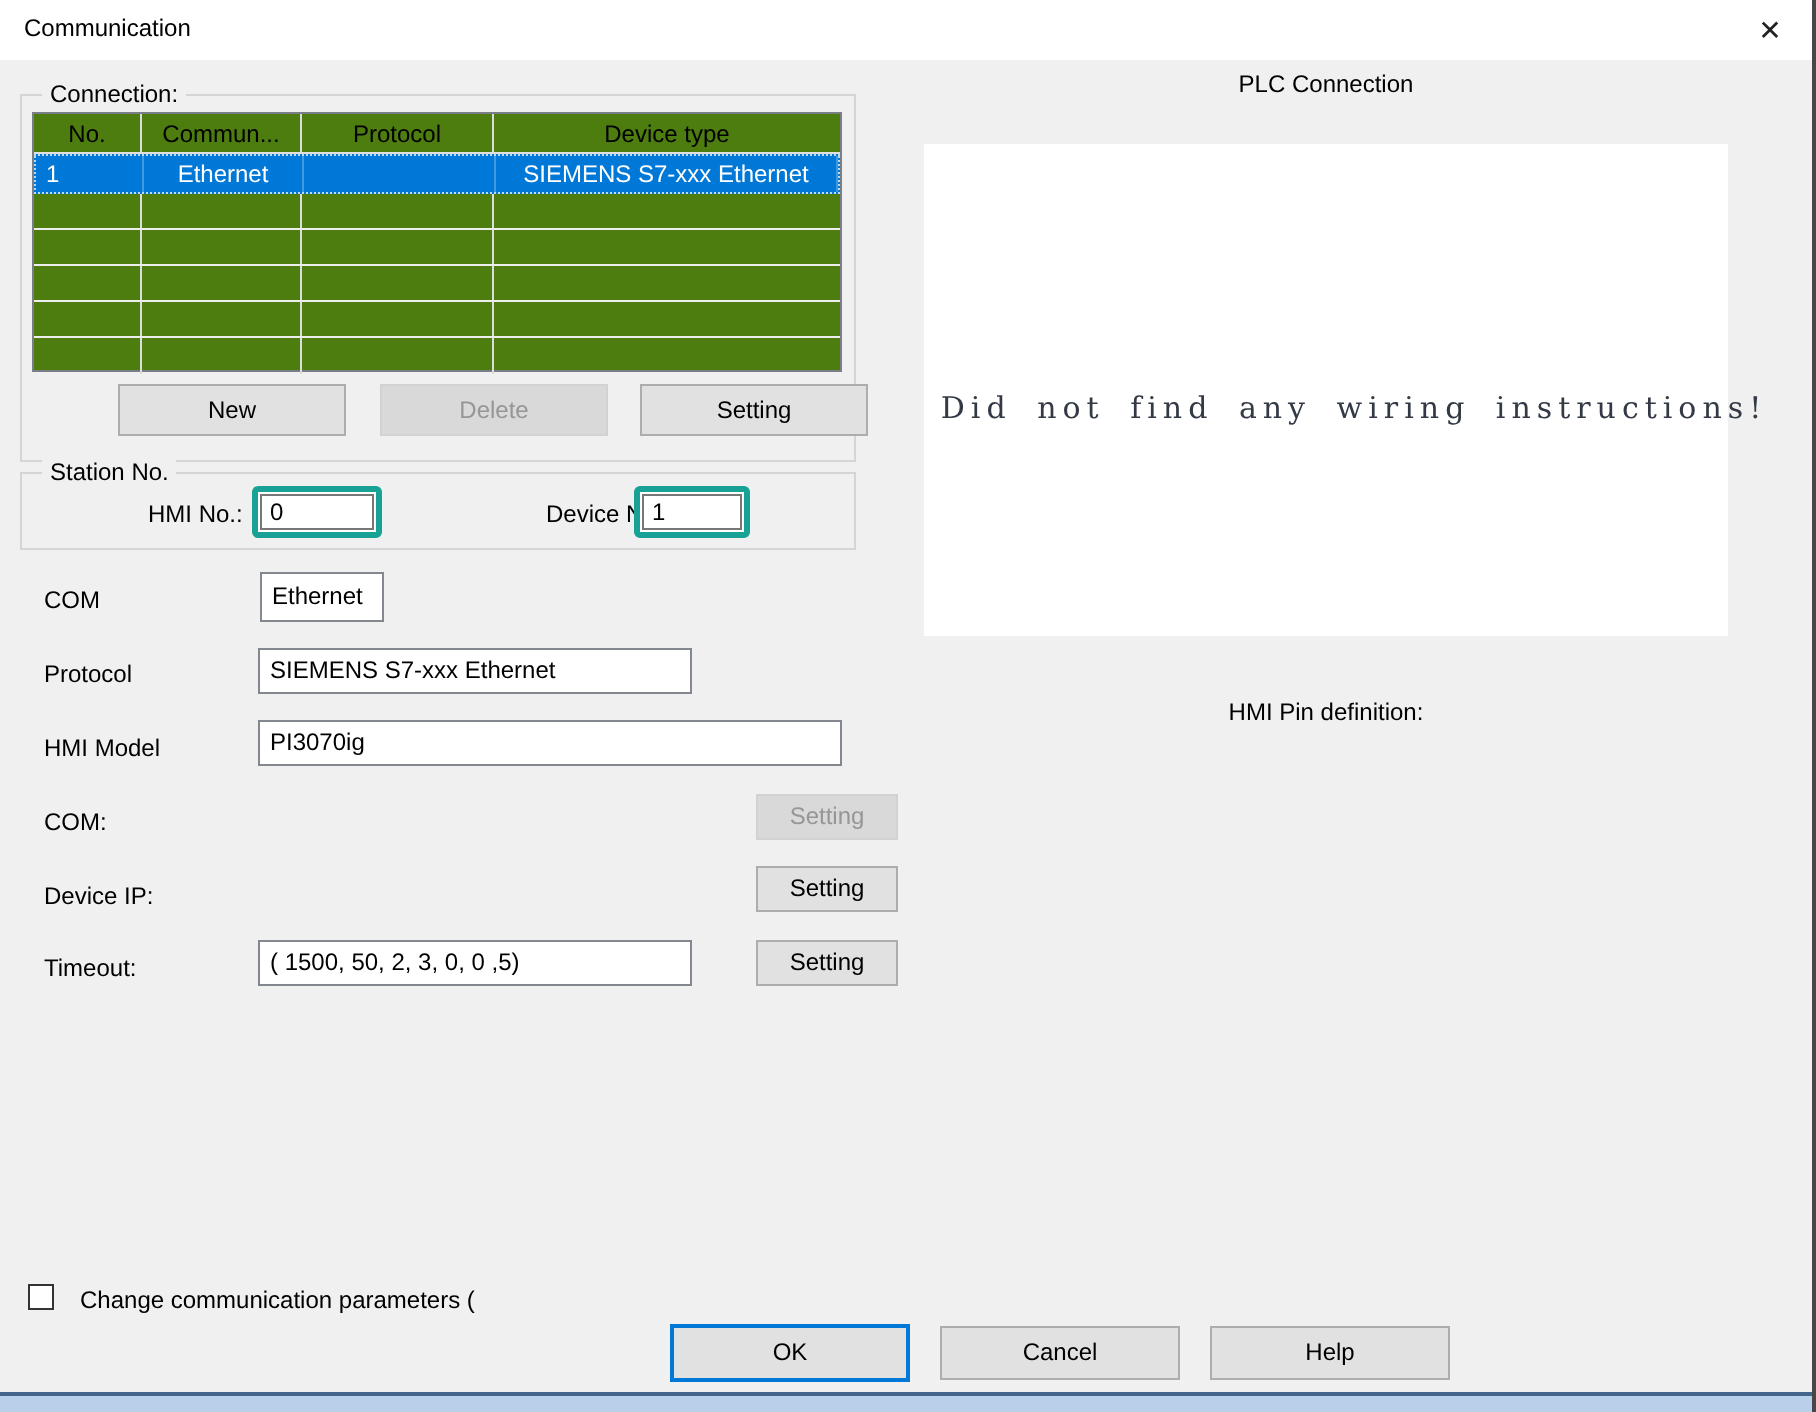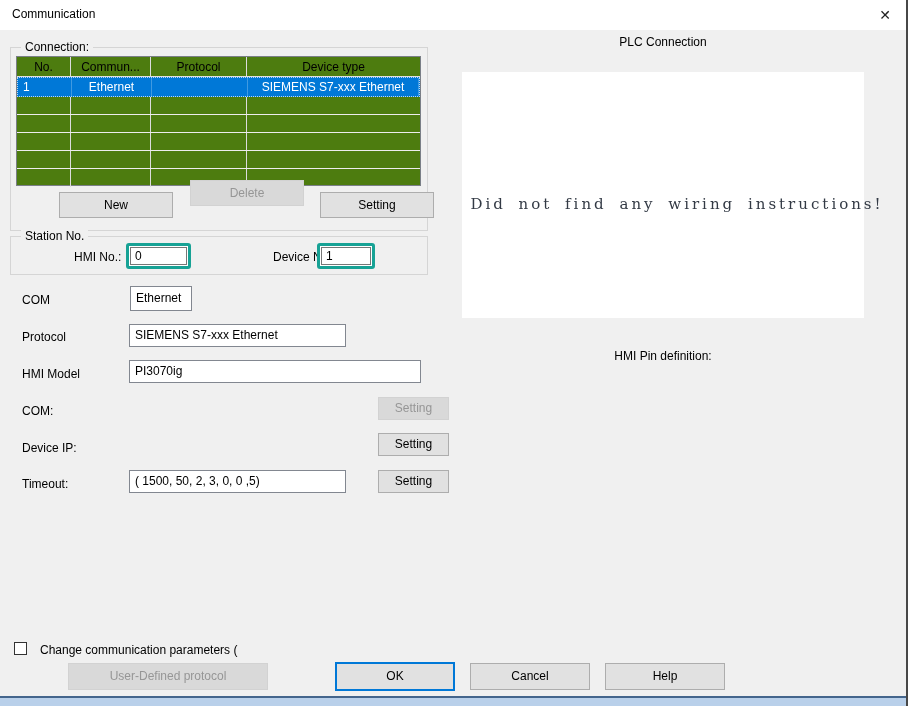--- a/index.html
+++ b/index.html
@@ -97,21 +97,21 @@
     </div>
     <div class="tbl-row row-empty" style="border-bottom:none;">
       <div class="cell c0"></div>
         <div class="cell c1"></div>
         <div class="cell c2"></div>
         <div class="cell c3"></div>
     </div>
   </div>
 
   <div class="btn" style="left:31px;top:192px;width:114px;height:26px;line-height:24px;">New</div>
-  <div class="btn btn-disabled" style="left:162px;top:180px;width:114px;height:26px;line-height:24px;">Delete</div>
+  <div class="btn btn-disabled" style="left:162px;top:192px;width:114px;height:26px;line-height:24px;">Delete</div>
   <div class="btn" style="left:292px;top:192px;width:114px;height:26px;line-height:24px;">Setting</div>
 
   <div class="groupbox" style="left:10px;top:236px;width:416px;height:37px;">
     <span class="group-label">Station No.</span>
   </div>
   <span class="lbl" style="left:74px;top:250px;">HMI No.:</span>
   <div class="teal-ring" style="left:126px;top:243px;width:65px;height:26px;">
     <input type="text" value="0" style="">
   </div>
   <span class="lbl" style="left:245px;top:250px;margin-left:28px;">Device No.:</span>
@@ -139,19 +139,18 @@
   <div class="btn" style="left:350px;top:470px;width:71px;height:23px;line-height:21px;">Setting</div>
 
   <div class="center-label" style="left:462px;top:35px;width:402px;">PLC Connection</div>
   <div class="plc-img-box"></div>
   <div class="wiring-msg">Did not find any wiring instructions!</div>
   <div class="center-label" style="left:462px;top:349px;width:402px;">HMI Pin definition:</div>
 
   <div class="checkbox" style="left:14px;top:642px;"></div>
   <span class="lbl" style="left:40px;top:643px;">Change communication parameters (</span>
 
-  <div class="btn btn-disabled" style="left:40px;top:663px;width:200px;height:27px;line-height:25px;">User-Defined protocol</div>
   <div class="btn" style="left:307px;top:662px;width:120px;height:29px;line-height:25px;border:2px solid #0078d7;">OK</div>
   <div class="btn" style="left:442px;top:663px;width:120px;height:27px;line-height:25px;">Cancel</div>
   <div class="btn" style="left:577px;top:663px;width:120px;height:27px;line-height:25px;">Help</div>
 
   <div class="bottom-strip"></div>
 </div>
 
 </body></html>

